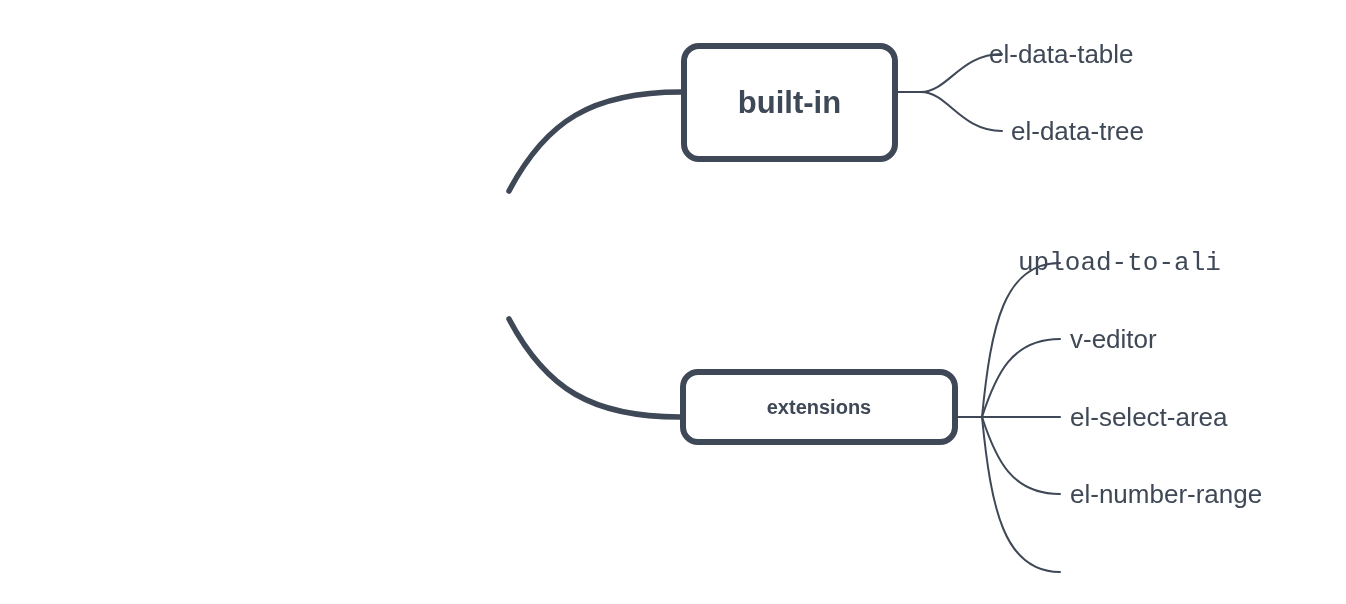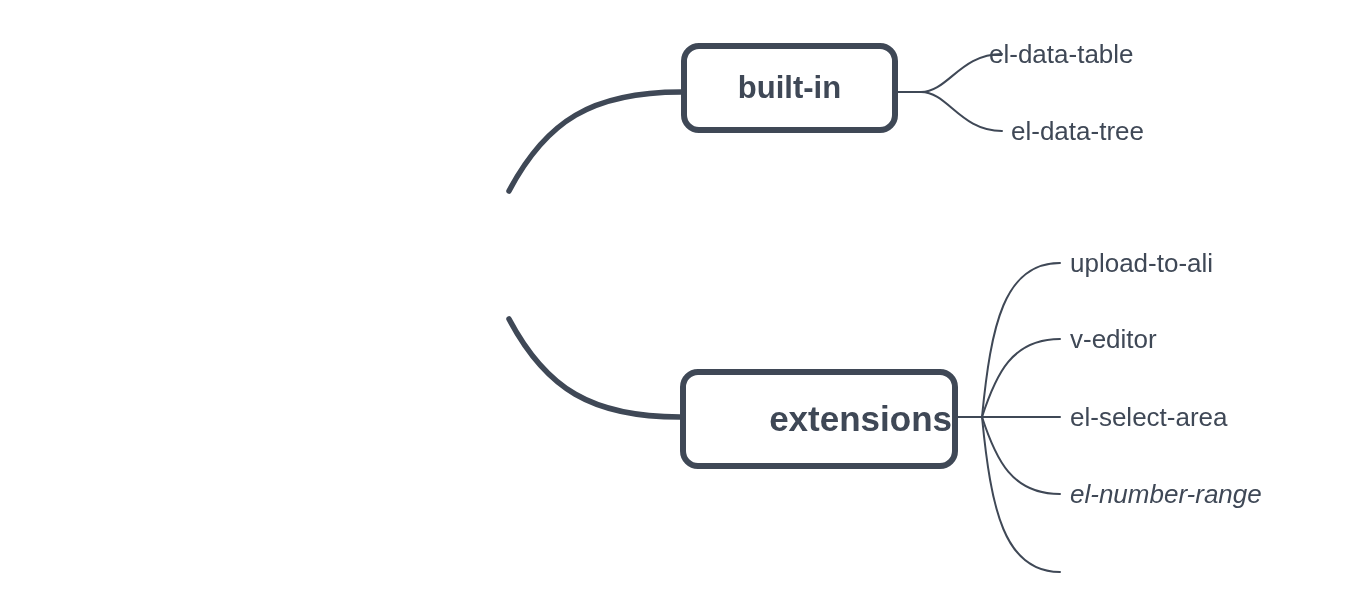--- a/index.html
+++ b/index.html
@@ -54,49 +54,48 @@
     height: 132px;
     border-radius: 16px;
     border-width: 5px;
     font-size: 44px;
     letter-spacing: 0.5px;
   }
   .node-built-in {
     left: 681px;
     top: 43px;
     width: 217px;
-    height: 90px;
+    height: 119px;
     border-radius: 18px;
     border-width: 6px;
     font-size: 31px;
   }
   .node-extensions {
     left: 680px;
     top: 369px;
     width: 278px;
-    height: 100px;
+    height: 76px;
     border-radius: 18px;
     border-width: 6px;
-    font-size: 35px;
-    justify-content: flex-end;
+    font-size: 20px;
   }
   .leaf {
     position: absolute;
     transform: translateY(-50%);
     color: var(--stroke);
     font-size: 26px;
     white-space: nowrap;
     cursor: pointer;
   }
   .leaf-data-table   { left: 989px; top: 54px;  }
   .leaf-data-tree    { left: 1011px; top: 131px; }
-  .leaf-upload       { left: 1070px; top: 263px; }
+  .leaf-upload       { left: 1018px; top: 263px; font-family: Liberation Mono, monospace; }
   .leaf-v-editor     { left: 1070px; top: 339px; }
   .leaf-select-area  { left: 1070px; top: 417px; }
-  .leaf-number-range { left: 1070px; top: 494px; font-style: italic; }
+  .leaf-number-range { left: 1070px; top: 494px; }
   .leaf-semver-input { left: 1070px; top: 572px; }
 </style>
 </head>
 <body>
 
 <div class="canvas">
 
   <svg class="edges" viewBox="0 0 1346 604" xmlns="http://www.w3.org/2000/svg">
 
     <path class="thick" d="M 509 191 C 546 121 592 92 681 92"></path>

